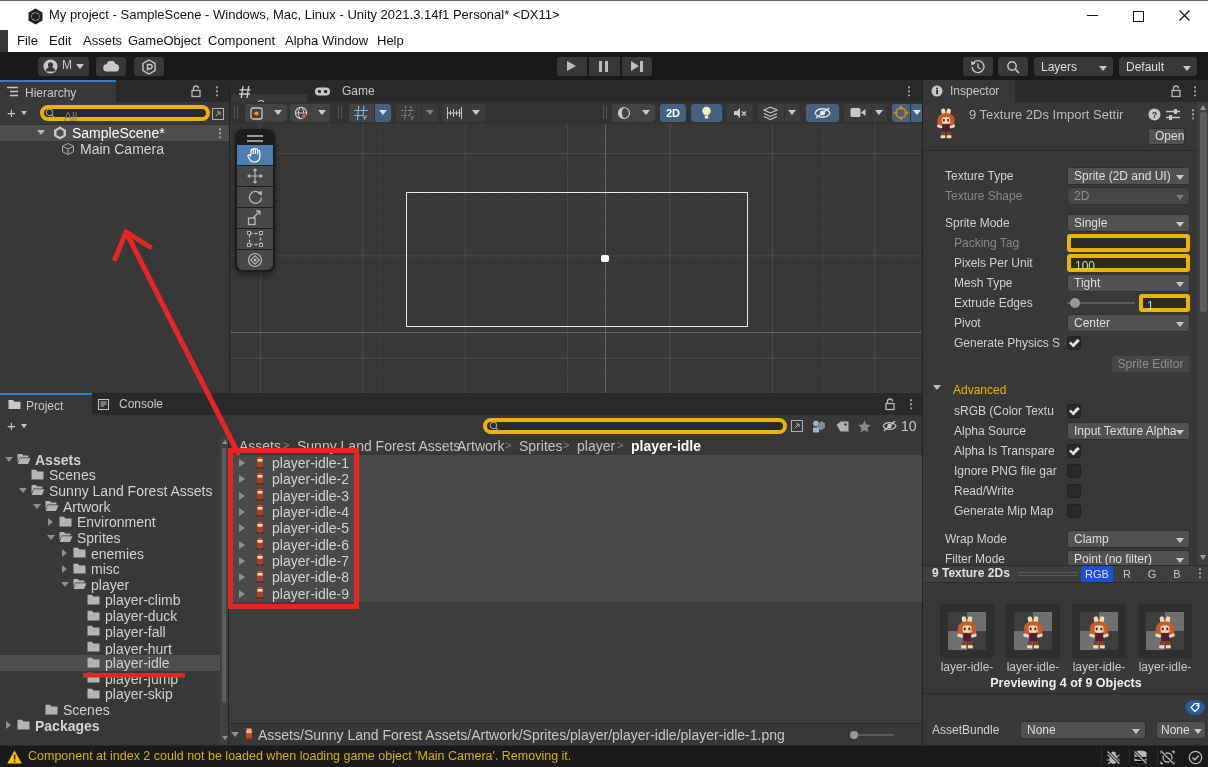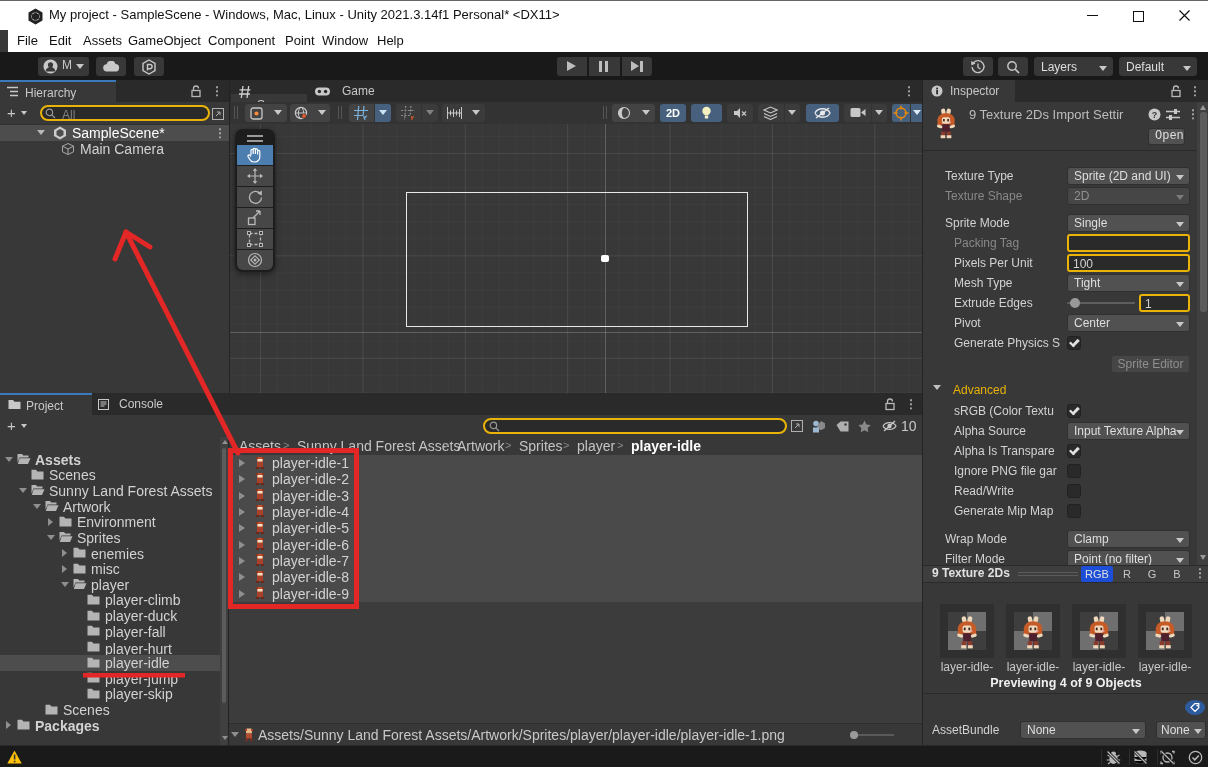--- a/index.html
+++ b/index.html
@@ -4,21 +4,21 @@
 <style>
 html,body{margin:0;padding:0;}
 body{width:1208px;height:767px;overflow:hidden;position:relative;background:#383838;
   font-family:"Liberation Sans",sans-serif;-webkit-font-smoothing:antialiased;}
 .abs{position:absolute;}
 .txt{color:#d2d2d2;font-size:14px;line-height:16px;white-space:nowrap;}
 .dd{background:#515151;border:1px solid #303030;border-radius:3px;color:#dfdfdf;
   font-size:12px;line-height:16px;padding:0 6px;box-sizing:border-box;}
 .dd .arr{position:absolute;right:5px;top:7px;width:0;height:0;border-left:4px solid transparent;
   border-right:4px solid transparent;border-top:5px solid #c8c8c8;}
-.field{background:#2a2a2a;border:2px solid #eab308;border-radius:3px;color:#d2d2d2;
+.field{background:#2a2a2a;border:4px solid #eab308;border-radius:3px;color:#d2d2d2;
   font-size:12px;line-height:16px;padding:0 4px;box-sizing:border-box;}
 .cb{width:14px;height:14px;background:#2a2a2a;border:1px solid #212121;border-radius:3px;box-sizing:border-box;}
 .cb.on:after{content:"";position:absolute;left:2px;top:2px;width:7px;height:4px;
   border-left:2px solid #ddd;border-bottom:2px solid #ddd;transform:rotate(-45deg);}
 .tab{height:22px;font-size:12px;line-height:22px;color:#c8c8c8;padding:0 9px;box-sizing:border-box;}
 .tab.active{background:#383838;}
 .vdots{color:#b0b0b0;font-size:12px;letter-spacing:0;font-weight:bold;}
 </style>
 </head>
 <body>
@@ -36,21 +36,21 @@
     <path d="M0.5,0.5 L10.5,10.5 M10.5,0.5 L0.5,10.5" stroke="#111" stroke-width="1.2"></path>
   </svg>
 </div>
 
 <div class="abs" id="menubar" style="left:8px;top:30px;width:1208px;height:22px;background:#ffffff;">
   <div class="abs" style="left:9px;top:3px;font-size:13px;color:#111;">File</div>
   <div class="abs" style="left:41px;top:3px;font-size:13px;color:#111;">Edit</div>
   <div class="abs" style="left:75px;top:3px;font-size:13px;color:#111;">Assets</div>
   <div class="abs" style="left:120px;top:3px;font-size:13px;color:#111;">GameObject</div>
   <div class="abs" style="left:200px;top:3px;font-size:13px;color:#111;">Component</div>
-  <div class="abs" style="left:277px;top:3px;font-size:13px;color:#111;">Point</div>
+  <div class="abs" style="left:277px;top:3px;font-size:13px;color:#111;">Alpha</div>
   <div class="abs" style="left:314px;top:3px;font-size:13px;color:#111;">Window</div>
   <div class="abs" style="left:369px;top:3px;font-size:13px;color:#111;">Help</div>
 </div>
 
 <div class="abs" id="toolbar" style="left:0;top:52px;width:1208px;height:28px;background:#191919;">
 
   <div class="abs" style="left:38px;top:5px;width:51px;height:19px;background:#383838;border-radius:3px;"></div>
   <svg class="abs" style="left:43px;top:7px" width="15" height="15" viewBox="0 0 15 15">
     <circle cx="7.5" cy="7.5" r="7" fill="#c8c8c8"></circle>
     <circle cx="7.5" cy="5.8" r="2.6" fill="#383838"></circle>
@@ -621,21 +621,21 @@
 <svg class="abs" style="left:225px;top:28px" width="13" height="13" viewBox="0 0 13 13">
         <circle cx="6.5" cy="6.5" r="6" fill="#c8c8c8"></circle>
         <text x="6.5" y="9.6" font-size="9" font-weight="bold" fill="#383838" text-anchor="middle" font-family="Liberation Sans">?</text>
       </svg>
 <svg class="abs" style="left:243px;top:28px" width="14" height="13" viewBox="0 0 14 13">
         <path d="M0,3.5 h14 M0,9.5 h14" stroke="#c8c8c8" stroke-width="1.4"></path>
         <rect x="8" y="1" width="3" height="5" fill="#c8c8c8"></rect>
         <rect x="3" y="7" width="3" height="5" fill="#c8c8c8"></rect>
       </svg>
 <div class="abs vdots" style="left:264px;top:27px;">⋮</div>
-<div class="abs dd" style="left:225px;top:48px;width:37px;height:17px;text-align:left;line-height:15px;font-family:Liberation Mono, monospace;">Open</div>
+<div class="abs dd" style="left:225px;top:48px;width:37px;height:17px;text-align:left;line-height:15px;">Open</div>
 <div class="abs" style="left:22px;top:87px;font-size:12px;line-height:18px;color:#d2d2d2;white-space:nowrap;max-width:120px;overflow:hidden;">Texture Type</div>
 <div class="abs dd" style="left:144px;top:87px;width:123px;height:18px;line-height:16px;background:#515151;color:#dfdfdf;overflow:hidden;">Sprite (2D and UI)<span class="arr" style="border-top-color:#c8c8c8;"></span></div>
 <div class="abs" style="left:22px;top:107px;font-size:12px;line-height:18px;color:#888888;white-space:nowrap;max-width:120px;overflow:hidden;">Texture Shape</div>
 <div class="abs dd" style="left:144px;top:107px;width:123px;height:18px;line-height:16px;background:#464646;color:#909090;overflow:hidden;">2D<span class="arr" style="border-top-color:#7a7a7a;"></span></div>
 <div class="abs" style="left:22px;top:134px;font-size:12px;line-height:18px;color:#d2d2d2;white-space:nowrap;max-width:120px;overflow:hidden;">Sprite Mode</div>
 <div class="abs dd" style="left:144px;top:134px;width:123px;height:18px;line-height:16px;background:#515151;color:#dfdfdf;overflow:hidden;">Single<span class="arr" style="border-top-color:#c8c8c8;"></span></div>
 <div class="abs" style="left:31px;top:154px;font-size:12px;line-height:18px;color:#888888;white-space:nowrap;max-width:120px;overflow:hidden;">Packing Tag</div>
 <div class="abs field" style="left:144px;top:154px;width:123px;height:18px;"></div>
 <div class="abs" style="left:31px;top:174px;font-size:12px;line-height:18px;color:#d2d2d2;white-space:nowrap;max-width:120px;overflow:hidden;">Pixels Per Unit</div>
 <div class="abs field" style="left:144px;top:174px;width:123px;height:18px;">100</div>
@@ -787,20 +787,21 @@
 <div class="abs dd" style="left:233px;top:641px;width:50px;height:18px;padding:0 4px;">None<span class="arr" style="right:3px;"></span></div>
 </div>
 </div>
 
 <div class="abs" id="statusbar" style="left:0;top:745px;width:1208px;height:22px;background:#1a1a1a;border-top:1px solid #2a2a2a;box-sizing:border-box;">
   <svg class="abs" style="left:7px;top:4px" width="15" height="14" viewBox="0 0 15 14">
     <polygon points="7.5,0.5 14.7,13.5 0.3,13.5" fill="#ffc107"></polygon>
     <rect x="6.8" y="4.5" width="1.6" height="5" fill="#333"></rect>
     <rect x="6.8" y="10.7" width="1.6" height="1.6" fill="#333"></rect>
   </svg>
+  <div class="abs" style="left:28px;top:3px;font-size:12.5px;color:#d8b200;">Component at index 2 could not be loaded when loading game object 'Main Camera'. Removing it.</div>
 
   <div class="abs" style="left:1101px;top:3px;width:1px;height:16px;background:#2e2e2e;"></div>
   <div class="abs" style="left:1129px;top:3px;width:1px;height:16px;background:#2e2e2e;"></div>
   <div class="abs" style="left:1157px;top:3px;width:1px;height:16px;background:#2e2e2e;"></div>
   <svg class="abs" style="left:1106px;top:4px" width="15" height="15" viewBox="0 0 15 15">
     <ellipse cx="7.5" cy="9" rx="4.2" ry="5" fill="#b8b8b8"></ellipse>
     <ellipse cx="7.5" cy="3.5" rx="2.5" ry="2" fill="#b8b8b8"></ellipse>
     <path d="M1.5,5 L4,6.5 M13.5,5 L11,6.5 M0.8,10 h3 M11.2,10 h3 M2,14 L4.5,12 M13,14 L10.5,12" stroke="#b8b8b8" stroke-width="1.1"></path>
     <path d="M1.5,1.5 L13.5,13.5" stroke="#191919" stroke-width="3"></path>
     <path d="M1.5,1.5 L13.5,13.5" stroke="#b8b8b8" stroke-width="1.3"></path>

